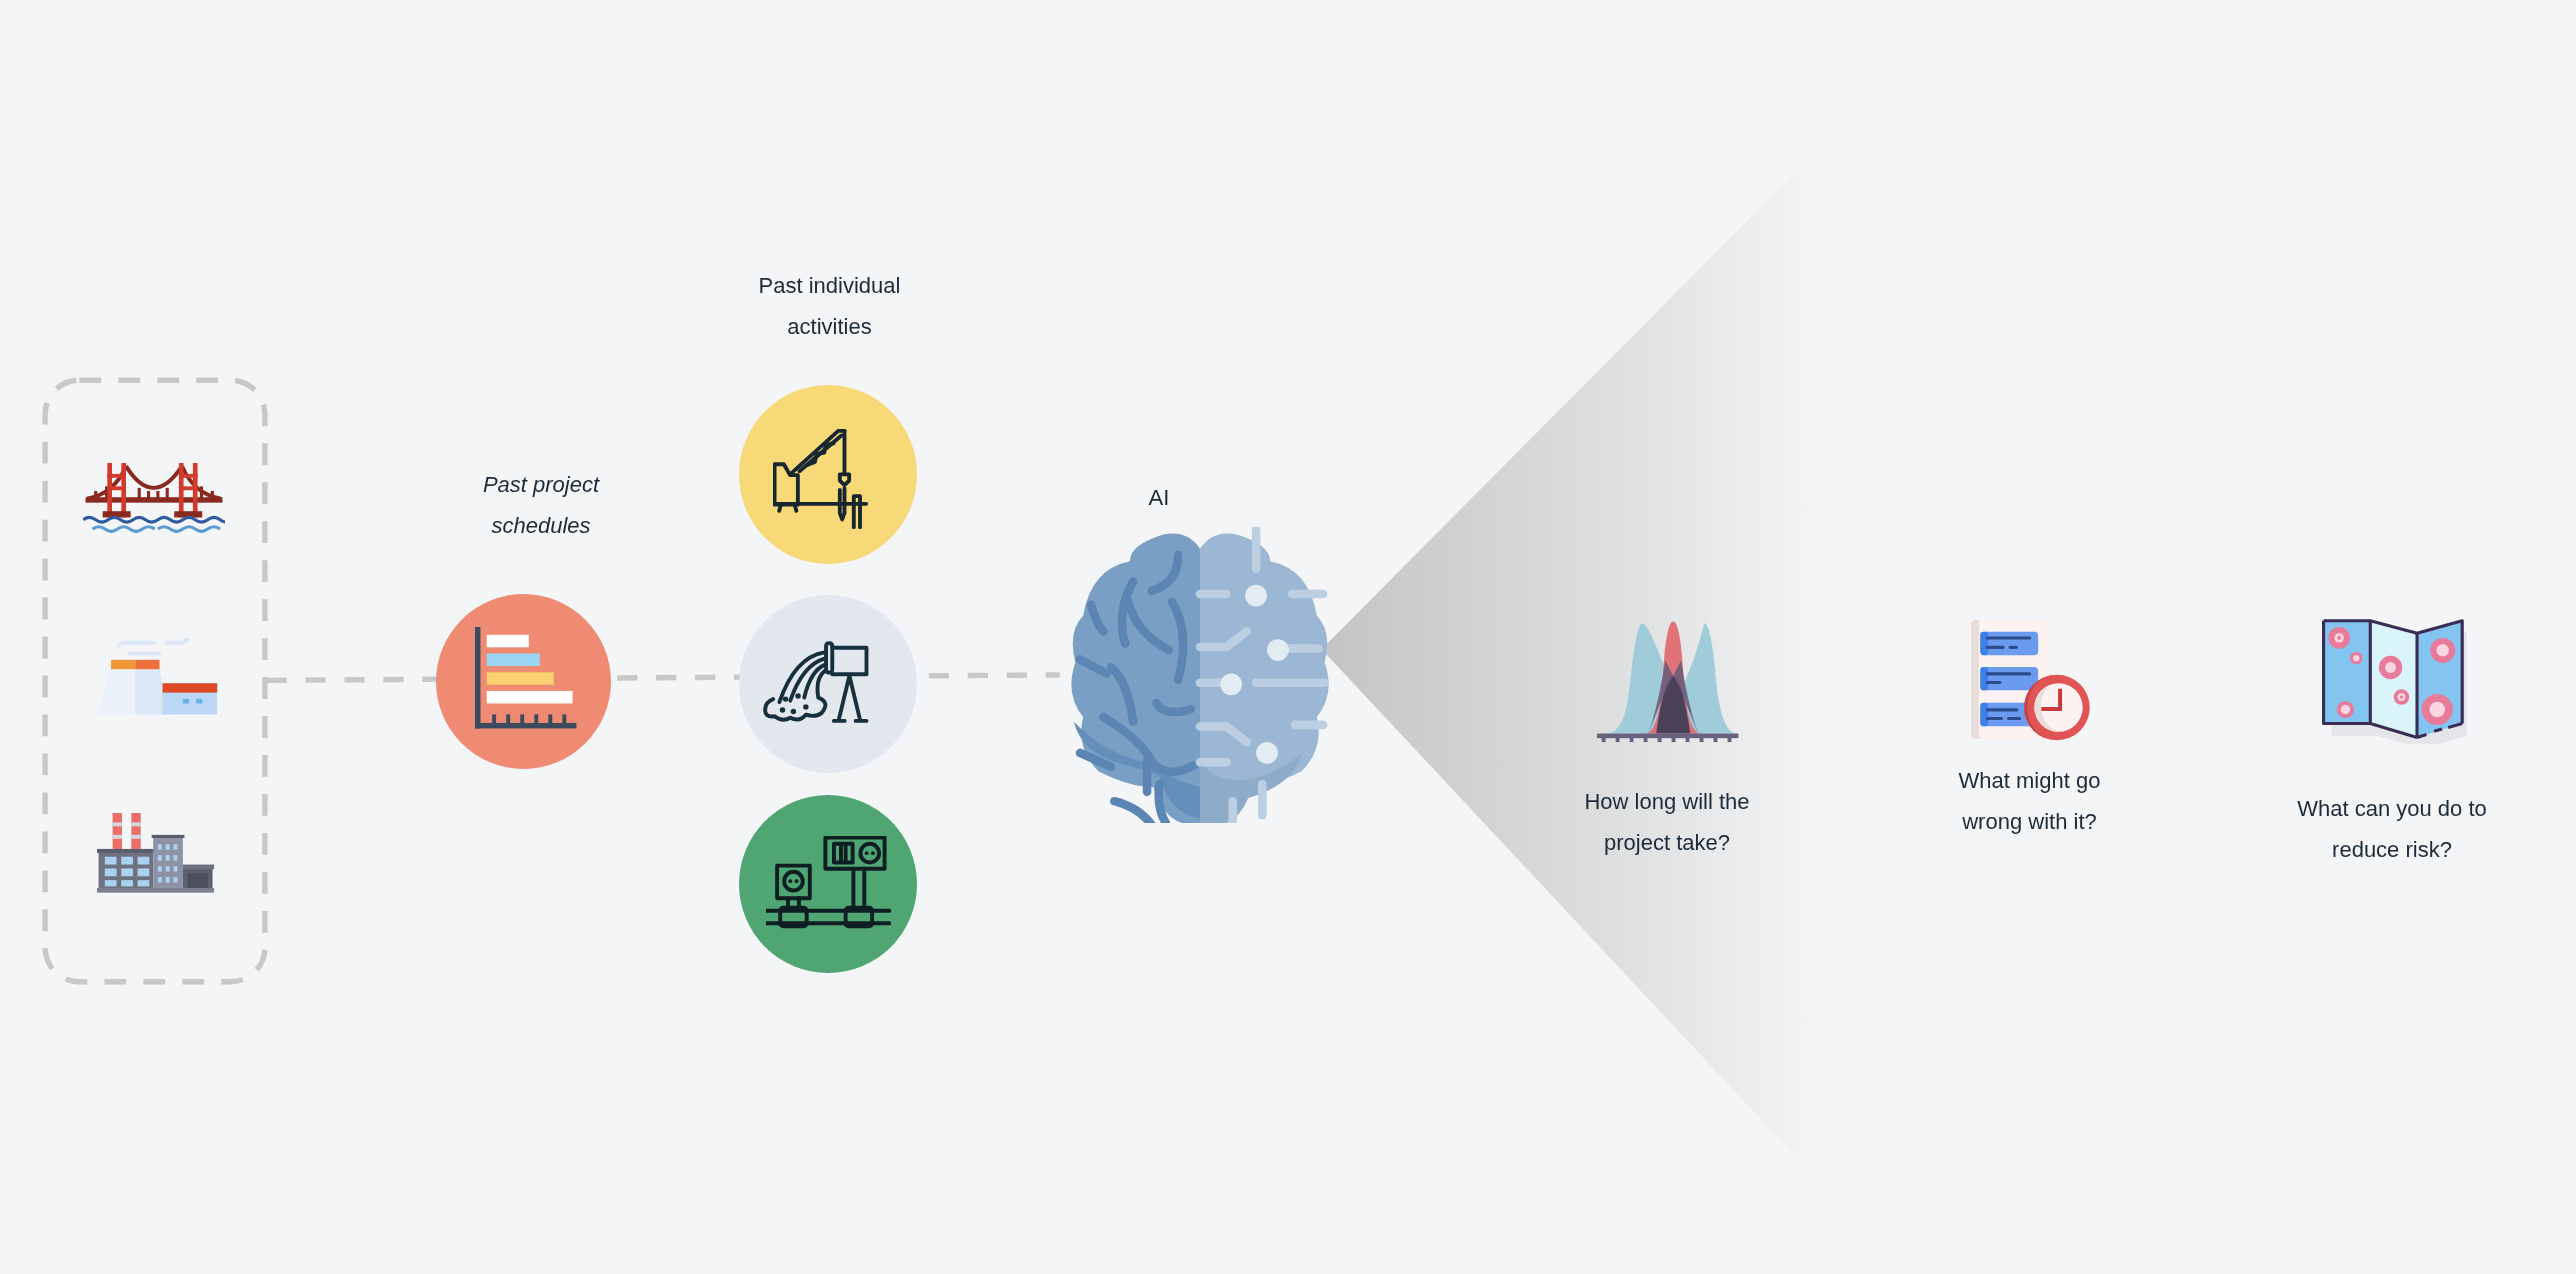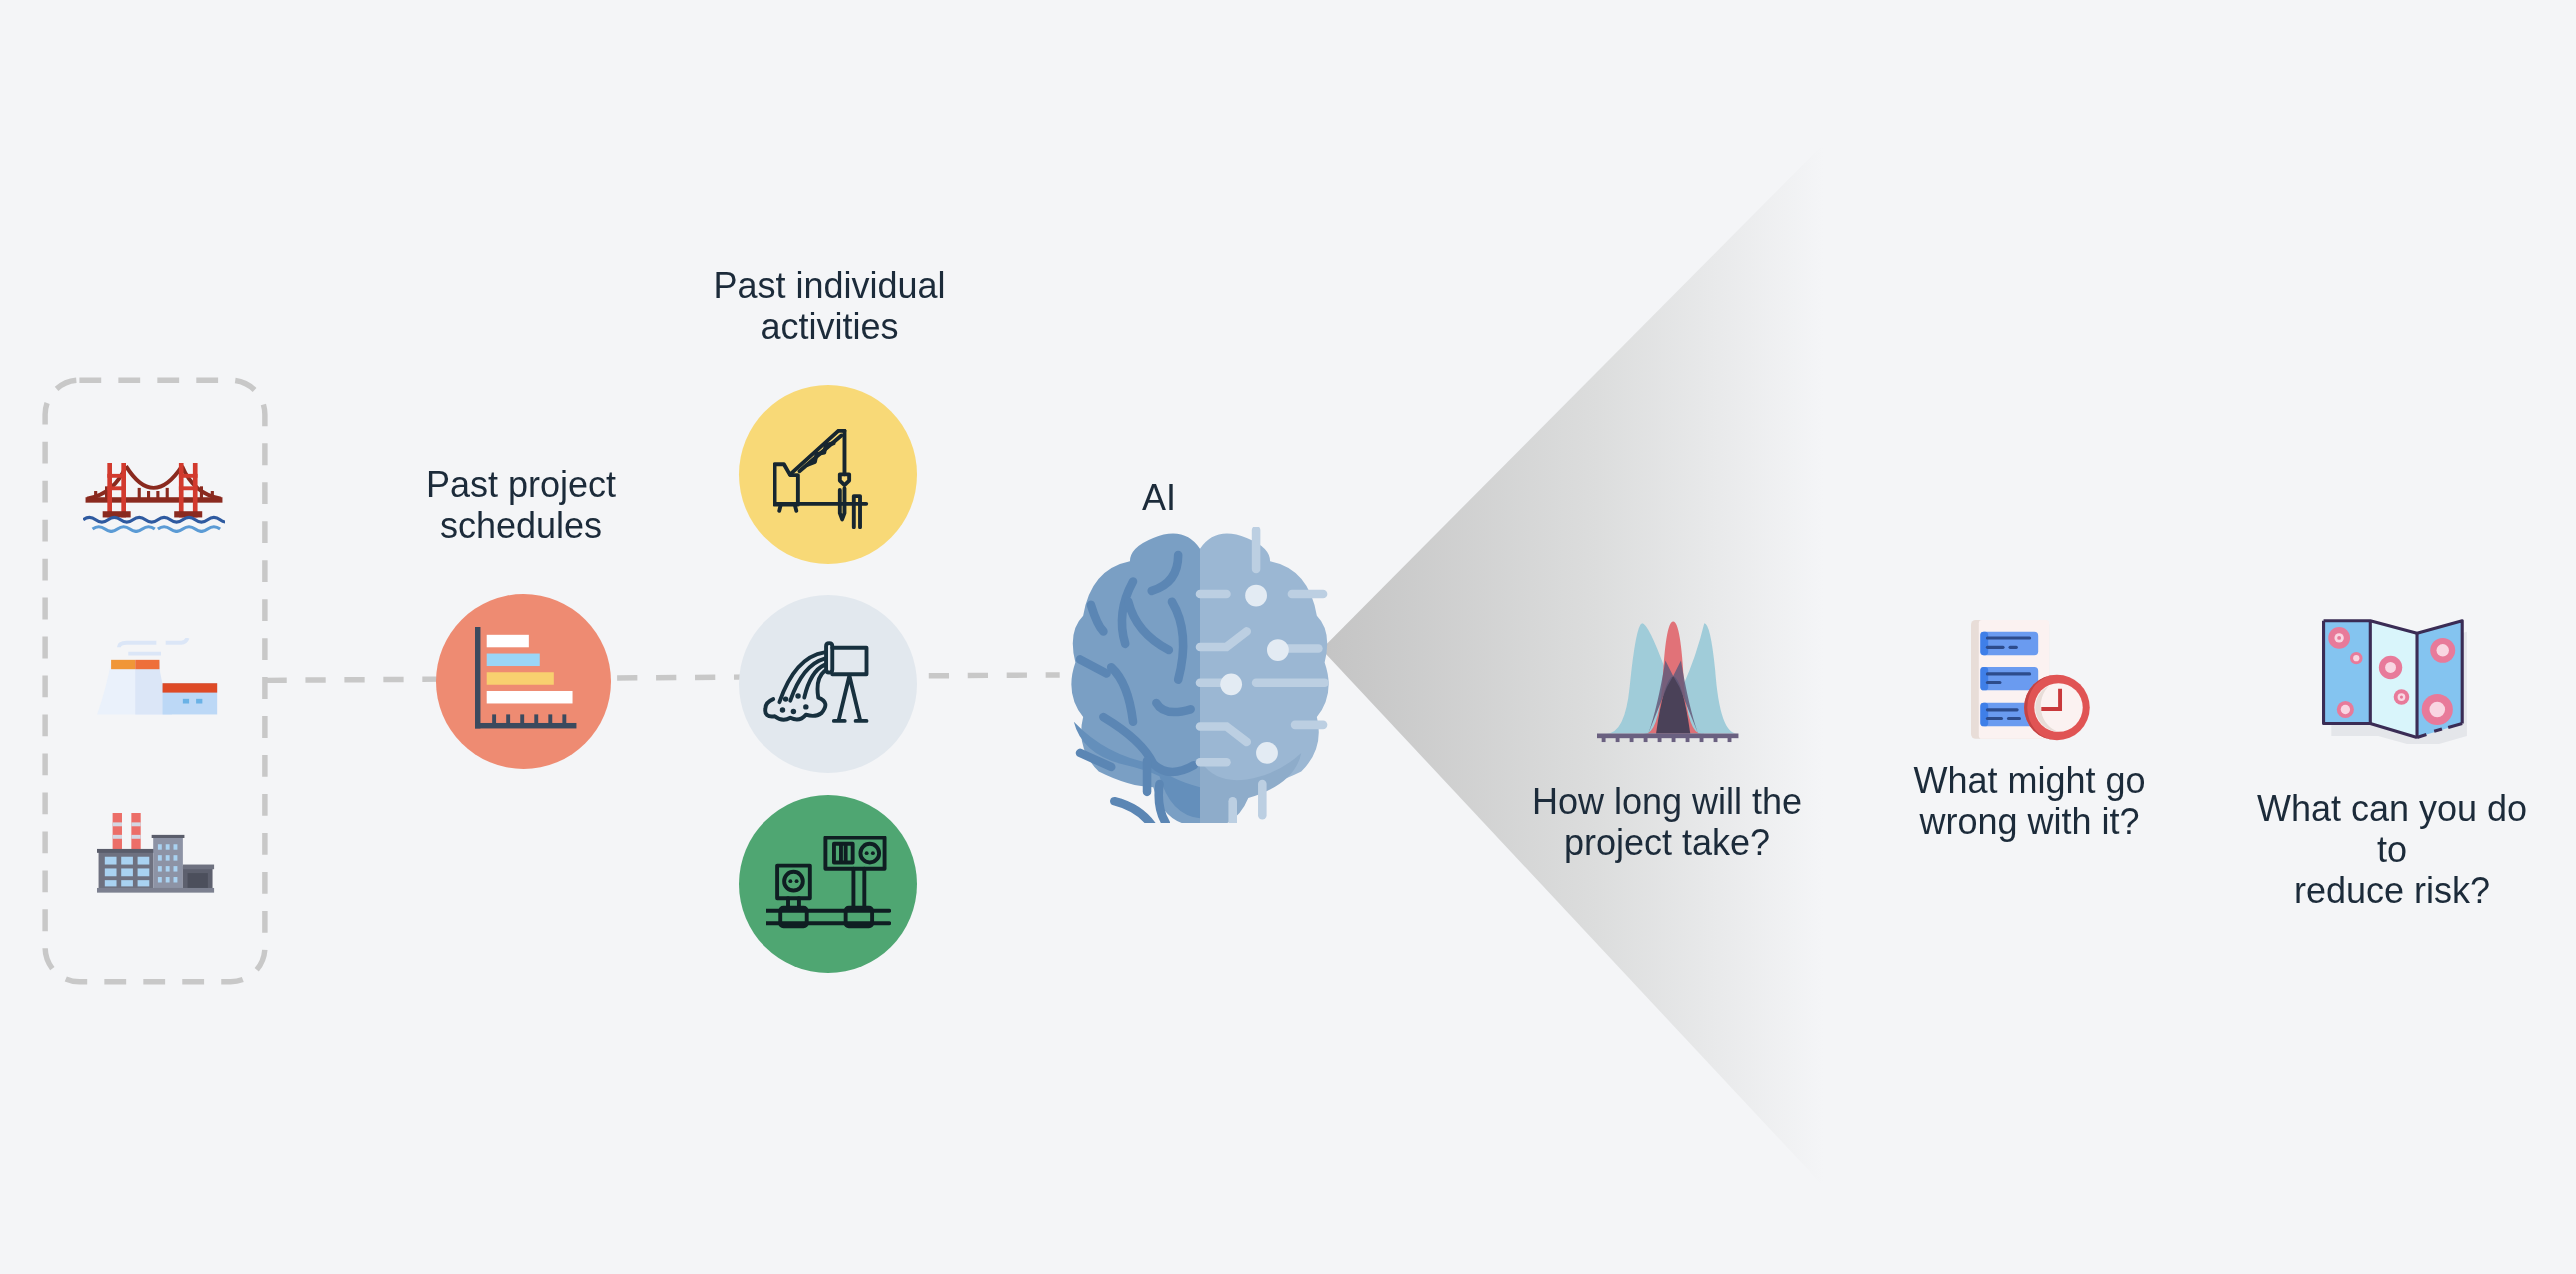--- a/index.html
+++ b/index.html
@@ -4,21 +4,21 @@
 <style>
   html, body { margin:0; padding:0; }
   body {
     width:2576px; height:1275px; position:relative; overflow:hidden;
     background:#f4f5f7;
     font-family:"Liberation Sans", "DejaVu Sans", sans-serif;
     color:#1b2a3a;
   }
   .abs { position:absolute; }
   .label {
-    position:absolute; text-align:center; font-size:36px; line-height:41px;
+    position:absolute; text-align:center; font-size:22px; line-height:41px;
     color:#1c2b3a; white-space:pre-line;
   }
   .circle { position:absolute; border-radius:50%; }
   svg { display:block; }
 </style>
 </head>
 <body>
 
 <svg class="abs" style="left:0;top:0" width="2576" height="1275" viewBox="0 0 3306 1636">
   <defs>
@@ -117,21 +117,21 @@
         <rect x="88" y="82" width="5" height="7"></rect>
         <rect x="98" y="82" width="5" height="7"></rect>
     </g>
     <rect x="110" y="68" width="38" height="30" fill="#5d606e"></rect>
     <rect x="110" y="66" width="40" height="6" fill="#6e7180"></rect>
     <rect x="116" y="77" width="26" height="20" fill="#4c4f5c"></rect>
     <rect x="0" y="96" width="150" height="6" fill="#7c8090"></rect>
   </svg>
 </div>
 
-<div class="label" style="left:404px;top:464px;width:234px;">Past project
+<div class="label" style="left:424px;top:464px;width:234px;font-style:italic;">Past project
 schedules</div>
 <div class="circle" style="left:436px;top:594px;width:175px;height:175px;background:#ee8b72;">
   <svg class="abs" style="left:39px;top:33px" width="103" height="103" viewBox="0 0 132 132">
     <rect x="0" y="0" width="7" height="130" fill="#3b4a5e"></rect>
     <rect x="0" y="123" width="130" height="7" fill="#3b4a5e"></rect>
     <g fill="#3b4a5e">
       <rect x="22" y="112" width="5" height="12"></rect>
         <rect x="40" y="112" width="5" height="12"></rect>
       <rect x="58" y="112" width="5" height="12"></rect>
         <rect x="76" y="112" width="5" height="12"></rect>

